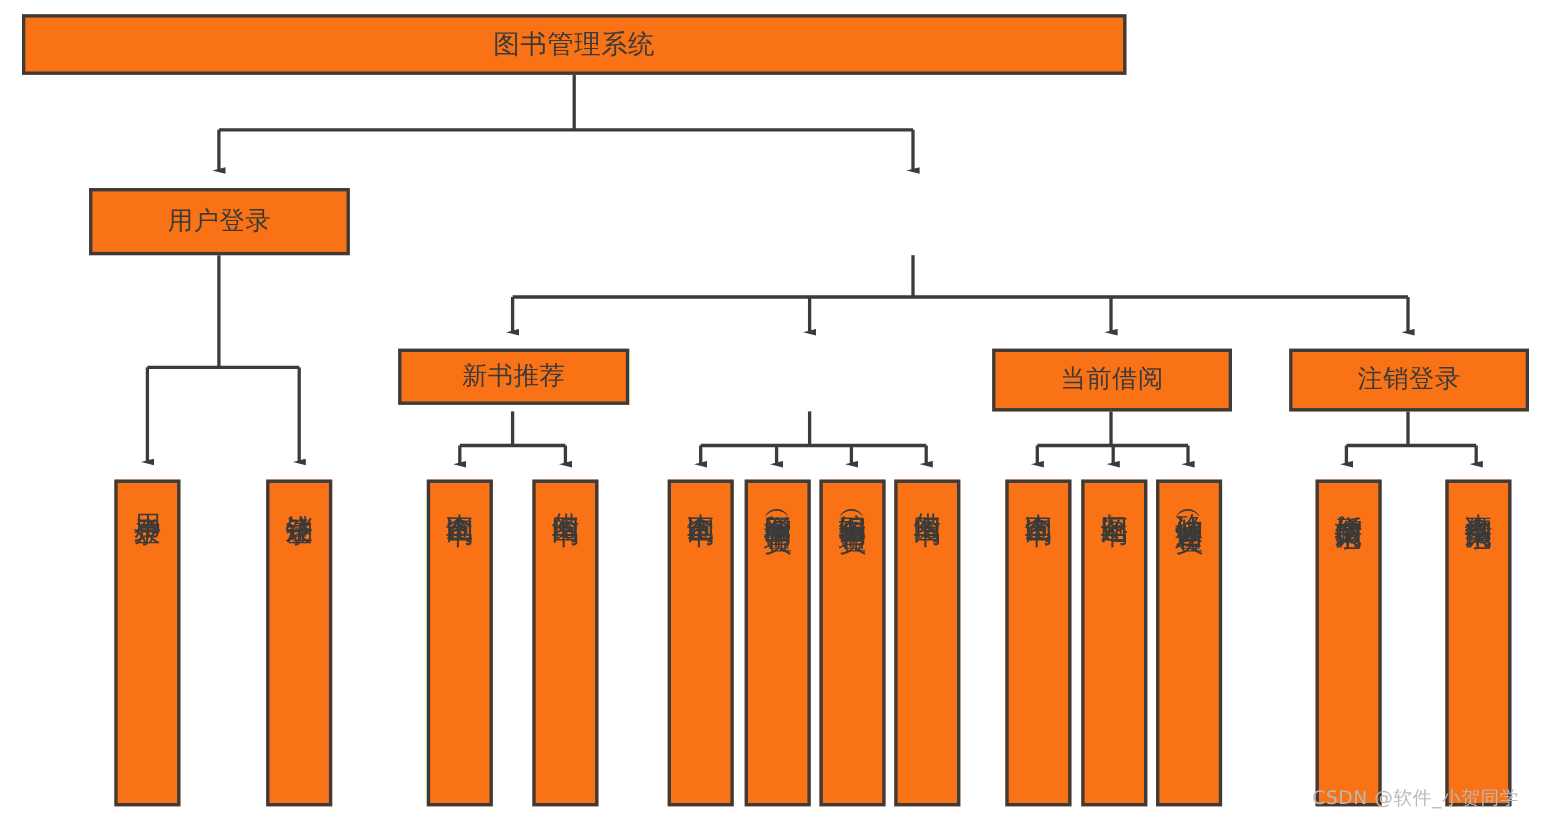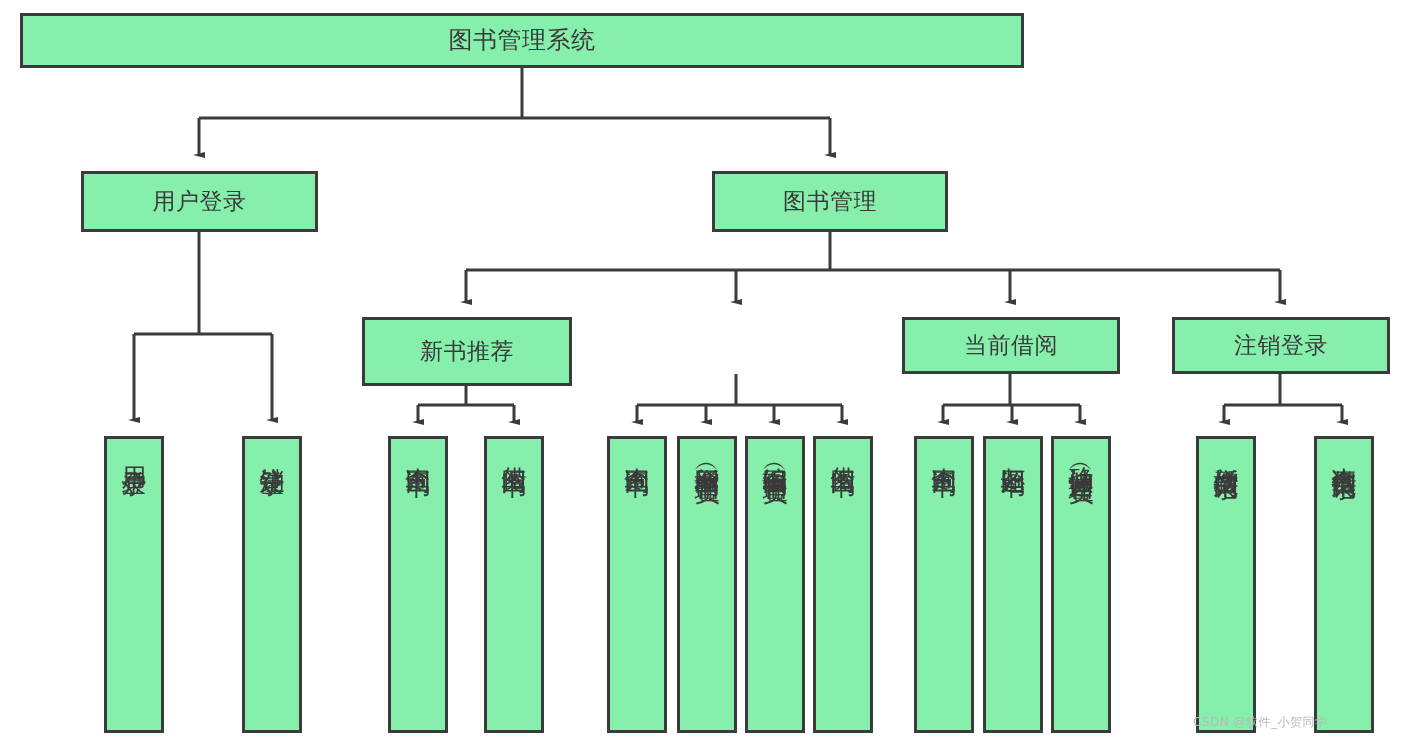--- a/index.html
+++ b/index.html
@@ -22,21 +22,21 @@
     position: absolute;
     left: 0;
     top: 0;
     width: 1405px;
     height: 747px;
     pointer-events: none;
   }
   .node {
     position: absolute;
     box-sizing: border-box;
-    background: #86efac;
+    background: #f97316;
     border: 3px solid #3b3b3b;
     display: flex;
     align-items: center;
     justify-content: center;
     color: #3a3a3a;
     z-index: 2;
   }
   .node-label {
     color: #3a3a3a;
     line-height: 1.08;
@@ -60,21 +60,21 @@
     writing-mode: vertical-rl;
     text-orientation: upright;
     font-size: 25px;
     letter-spacing: 2px;
     line-height: 1;
   }
   #watermark {
     position: absolute;
     left: 1193px;
     top: 714px;
-    font-size: 12px;
+    font-size: 17px;
     color: #b9b9b9;
     letter-spacing: 0.5px;
     white-space: nowrap;
     z-index: 3;
   }
 </style>
 </head>
 <body>
 
 <div id="diagram-root">
@@ -130,33 +130,30 @@
   </svg>
 
   <div class="node root horizontal" style="left:20px; top:13px; width:1004px; height:55px;">
     <span class="node-label">图书管理系统</span>
   </div>
 
   <div class="node horizontal" style="left:81px; top:171px; width:237px; height:61px;">
     <span class="node-label">用户登录</span>
   </div>
 
-  <div class="node horizontal" style="left:712px; top:171px; width:236px; height:61px;">
-    <span class="node-label">图书管理</span>
-  </div>
 
   <div class="node vertical" style="left:104px; top:436px; width:60px; height:297px;">
     <span class="node-label">用户登录</span>
   </div>
 
   <div class="node vertical" style="left:242px; top:436px; width:60px; height:297px;">
     <span class="node-label">注销登录</span>
   </div>
 
-  <div class="node horizontal" style="left:362px; top:317px; width:210px; height:69px;">
+  <div class="node horizontal" style="left:362px; top:317px; width:210px; height:51px;">
     <span class="node-label">新书推荐</span>
   </div>
 
 
   <div class="node horizontal" style="left:902px; top:317px; width:218px; height:57px;justify-content:center;">
     <span class="node-label">当前借阅</span>
   </div>
 
   <div class="node horizontal" style="left:1172px; top:317px; width:218px; height:57px;">
     <span class="node-label">注销登录</span>

